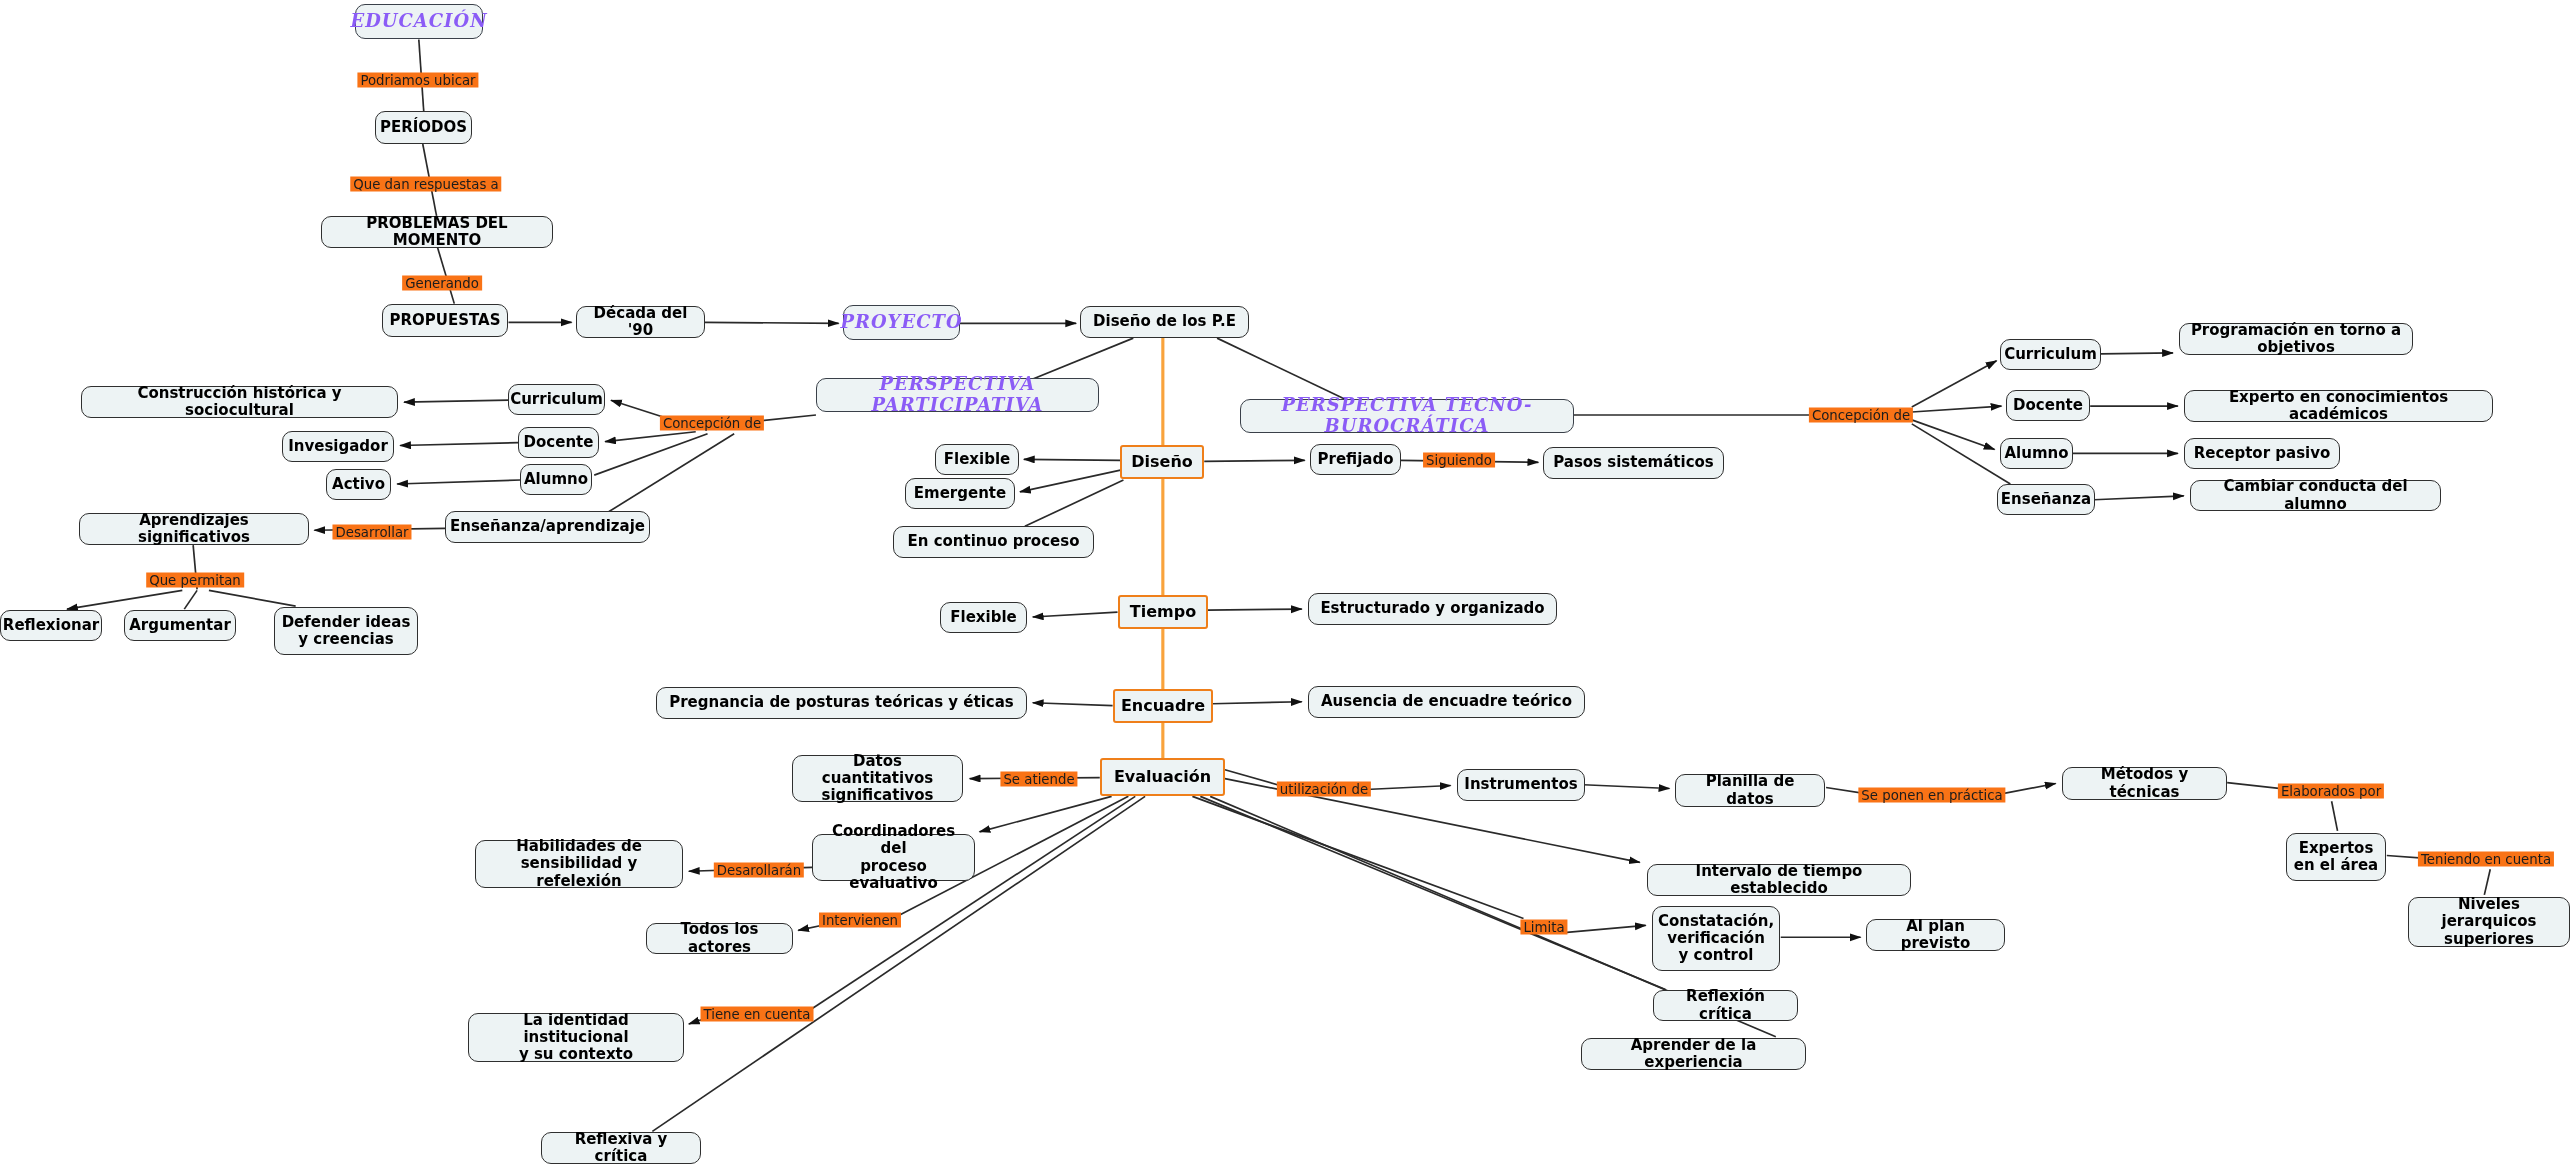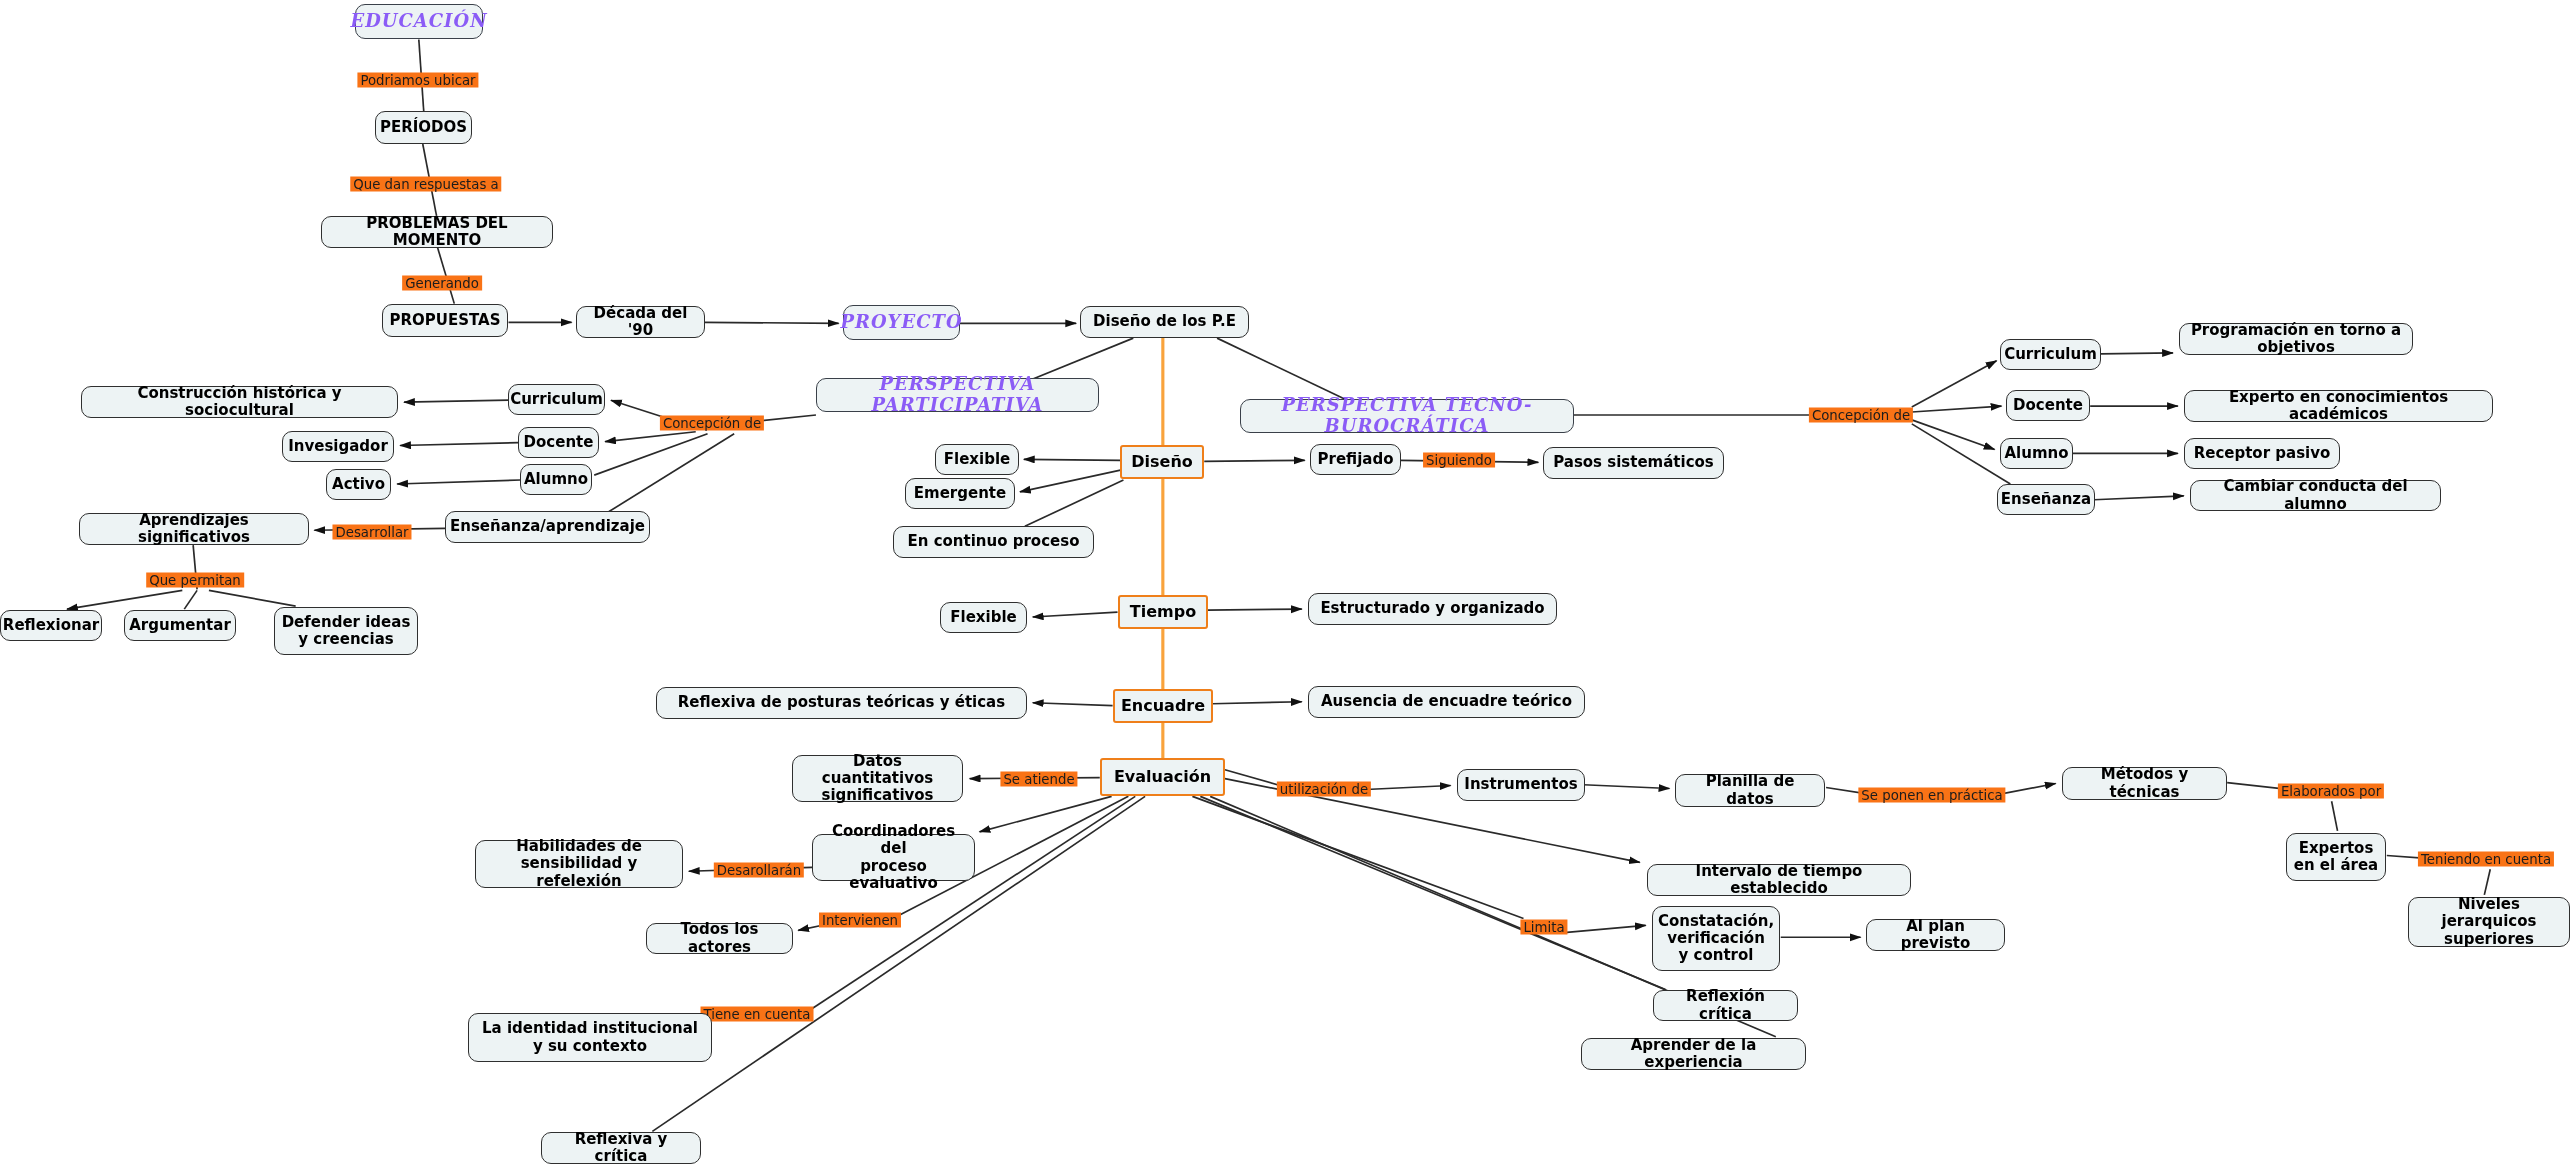--- a/index.html
+++ b/index.html
@@ -158,41 +158,41 @@
   <div class="node" style="left:2184px;top:390px;width:309px;height:32px">Experto en conocimientos académicos</div>
   <div class="node" style="left:2000px;top:438px;width:73px;height:31px">Alumno</div>
   <div class="node" style="left:2184px;top:438px;width:156px;height:31px">Receptor pasivo</div>
   <div class="node" style="left:1997px;top:484px;width:98px;height:31px">Enseñanza</div>
   <div class="node" style="left:2190px;top:480px;width:251px;height:31px">Cambiar conducta del alumno</div>
 
   <div class="node" style="left:940px;top:602px;width:87px;height:31px">Flexible</div>
   <div class="node orange" style="left:1118px;top:595px;width:90px;height:34px">Tiempo</div>
   <div class="node" style="left:1308px;top:593px;width:249px;height:32px">Estructurado y organizado</div>
 
-  <div class="node" style="left:656px;top:687px;width:371px;height:32px">Reflexiva de posturas teóricas y éticas</div>
+  <div class="node" style="left:656px;top:687px;width:371px;height:32px">Pregnancia de posturas teóricas y éticas</div>
   <div class="node orange" style="left:1113px;top:689px;width:100px;height:34px">Encuadre</div>
   <div class="node" style="left:1308px;top:686px;width:277px;height:32px">Ausencia de encuadre teórico</div>
 
   <div class="node" style="left:792px;top:755px;width:171px;height:47px">Datos cuantitativos
 significativos</div>
   <div class="node orange" style="left:1100px;top:758px;width:125px;height:38px">Evaluación</div>
   <div class="node" style="left:1457px;top:769px;width:128px;height:32px">Instrumentos</div>
   <div class="node" style="left:1675px;top:774px;width:150px;height:33px">Planilla de datos</div>
   <div class="node" style="left:2062px;top:767px;width:165px;height:33px">Métodos y técnicas</div>
   <div class="node" style="left:2286px;top:833px;width:100px;height:48px">Expertos
 en el área</div>
   <div class="node" style="left:2408px;top:897px;width:162px;height:50px">Niveles jerarquicos
 superiores</div>
 
   <div class="node" style="left:475px;top:840px;width:208px;height:48px">Habilidades de
 sensibilidad y refelexión</div>
   <div class="node" style="left:812px;top:834px;width:163px;height:47px">Coordinadores del
 proceso evaluativo</div>
   <div class="node" style="left:646px;top:923px;width:147px;height:31px">Todos los actores</div>
-  <div class="node" style="left:468px;top:1013px;width:244px;height:49px">La identidad institucional
+  <div class="node" style="left:468px;top:1013px;width:216px;height:49px">La identidad institucional
 y su contexto</div>
   <div class="node" style="left:541px;top:1132px;width:160px;height:32px">Reflexiva y crítica</div>
 
   <div class="node" style="left:1647px;top:864px;width:264px;height:32px">Intervalo de tiempo establecido</div>
   <div class="node" style="left:1652px;top:906px;width:128px;height:65px">Constatación,
 verificación
 y control</div>
   <div class="node" style="left:1866px;top:919px;width:139px;height:32px">Al plan previsto</div>
   <div class="node" style="left:1653px;top:990px;width:145px;height:31px">Reflexión crítica</div>
   <div class="node" style="left:1581px;top:1038px;width:225px;height:32px">Aprender de la experiencia</div>

